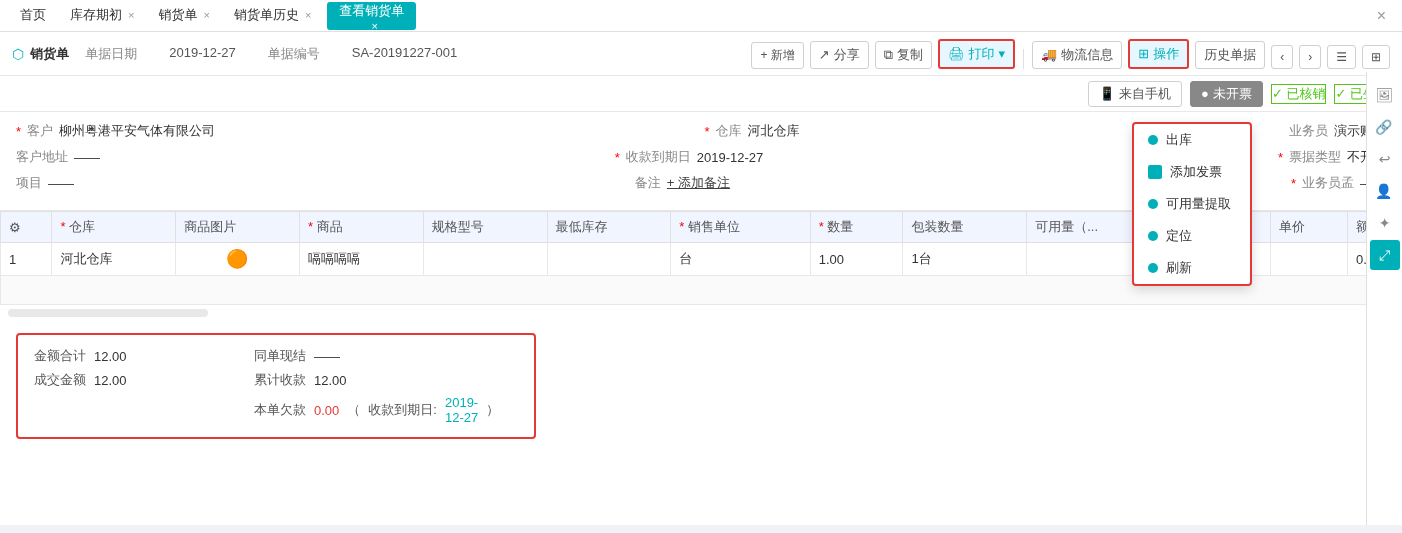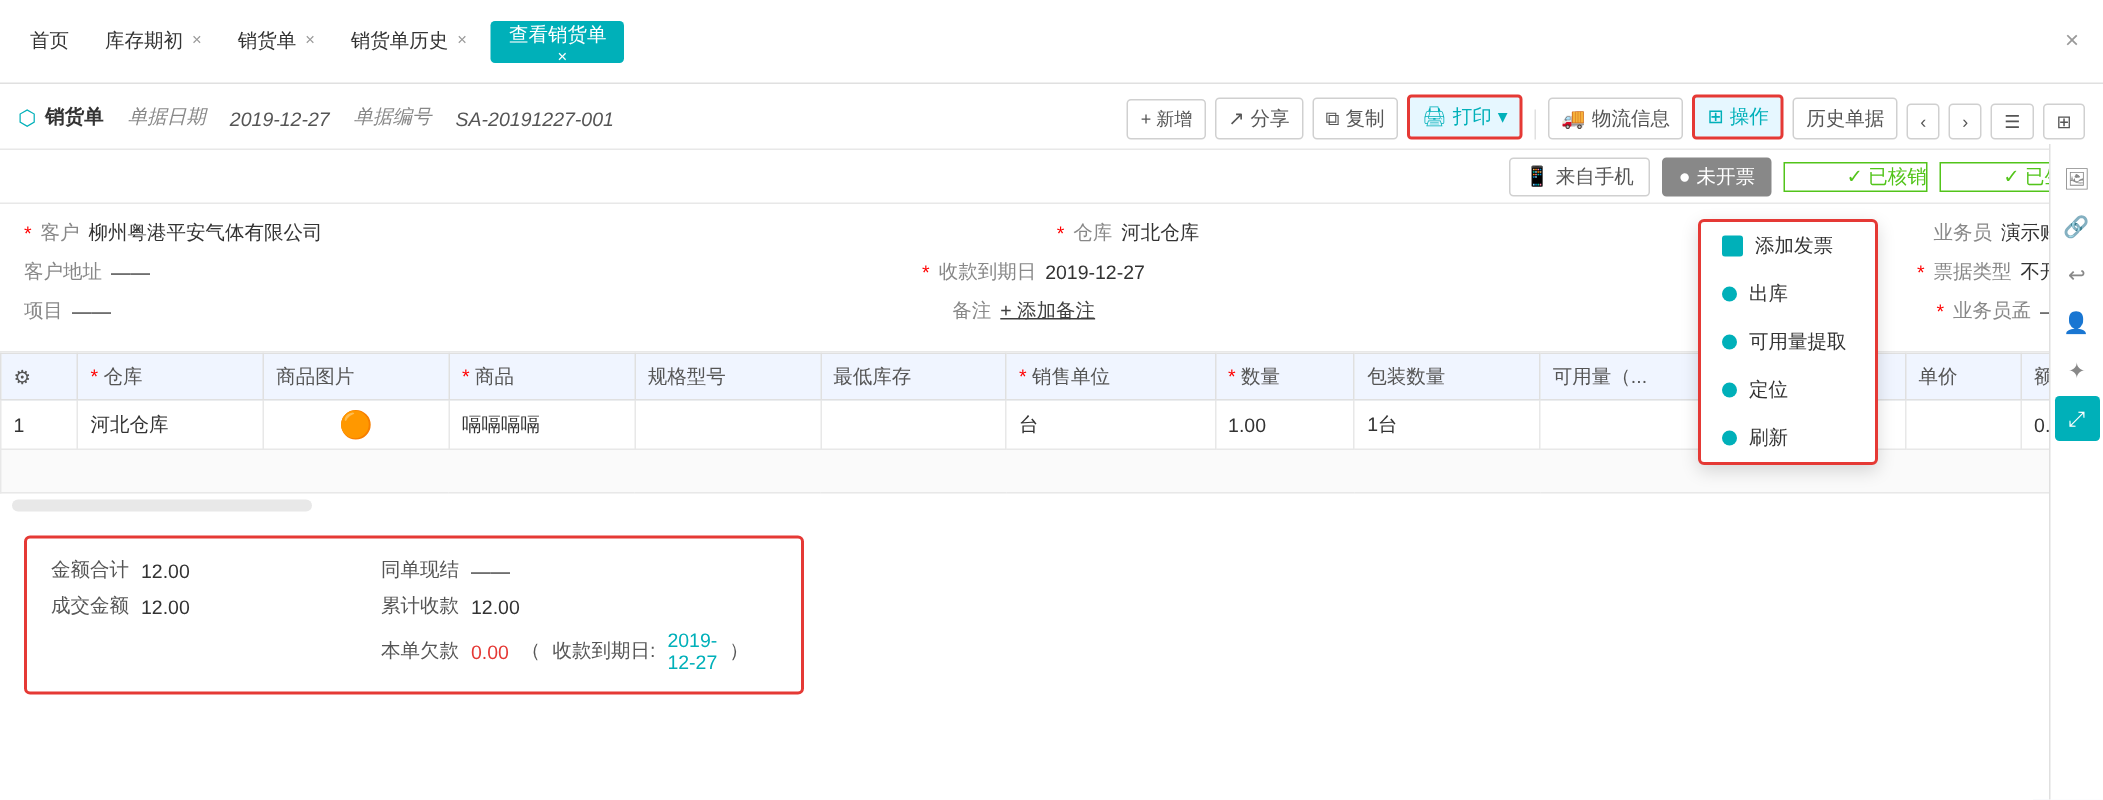--- a/index.html
+++ b/index.html
@@ -1,21 +1,21 @@
 <!DOCTYPE html>
 <html><head>
   <meta charset="utf-8">
   <style>
     * { box-sizing: border-box; margin: 0; padding: 0; font-family: 'Microsoft YaHei', '微软雅黑', sans-serif; font-size: 13px; }
     body { background: #f0f2f5; width: 1402px; height: 533px; overflow: hidden; }
 
     
     .tab-bar {
       display: flex; align-items: center; background: #fff; border-bottom: 1px solid #e0e0e0;
-      height: 56px; padding: 0 8px; position: relative;
+      height: 32px; padding: 0 8px; position: relative;
     }
     .tab {
       display: flex; align-items: center; padding: 0 12px; height: 40px; cursor: pointer;
       color: #333; border-bottom: 2px solid transparent; font-size: 13px; white-space: nowrap;
     }
     .tab .close-icon { margin-left: 6px; color: #999; font-size: 11px; }
     .tab-active-green {
       background: #00b0b9; color: #fff; border-radius: 3px; padding: 0 12px; height: 28px;
       display: flex; align-items: center; margin: 0 4px; cursor: pointer; white-space: nowrap; flex-direction: column;
     }
@@ -25,21 +25,21 @@
     
     .main { background: #fff; margin: 0; padding: 0; height: calc(533px - 40px); overflow: hidden; }
 
     
     .doc-header {
       display: flex; align-items: center; padding: 6px 12px; border-bottom: 1px solid #e8e8e8;
       background: #fff; height: 44px;
     }
     .doc-icon { color: #00b0b9; margin-right: 6px; font-size: 14px; }
     .doc-title { font-weight: bold; color: #333; margin-right: 16px; }
-    .doc-meta { display: flex; align-items: flex-end; gap: 16px; color: #555; font-style: italic; }
+    .doc-meta { display: flex; align-items: flex-start; gap: 32px; color: #555; }
     .doc-meta span { font-size: 13px; }
     .doc-meta .label { color: #888; }
     .toolbar-right { margin-left: auto; display: flex; align-items: flex-end; gap: 6px; }
     .btn-toolbar {
       display: flex; align-items: center; gap: 4px; padding: 4px 8px; border: 1px solid #d0d0d0;
       border-radius: 3px; cursor: pointer; color: #555; background: #fff; font-size: 12px;
       white-space: nowrap;
     }
     .btn-toolbar-active {
       background: #e6f7ff; border-color: #00b0b9; color: #00b0b9;
@@ -49,21 +49,21 @@
     
     .action-row {
       display: flex; align-items: center; padding: 6px 12px; border-bottom: 1px solid #e8e8e8;
       background: #fff; height: 36px; gap: 8px;
     }
     .btn-action {
       display: flex; align-items: center; gap: 4px; padding: 3px 10px; border: 1px solid #d0d0d0;
       border-radius: 3px; cursor: pointer; color: #555; background: #fff; font-size: 12px;
     }
     .btn-action-gray { background: #888; color: #fff; border-color: #888; }
-    .btn-check { background: #fff; border: 1px solid #52c41a; color: #52c41a; padding-left: 41px; }
+    .btn-check { background: #fff; border: 1px solid #52c41a; color: #52c41a; }
 
     
     .form-section {
       padding: 10px 16px; background: #fff;
     }
     .form-row { display: flex; align-items: center; margin-bottom: 8px; gap: 20px; }
     .field-group { display: flex; align-items: center; gap: 6px; }
     .field-label { color: #888; white-space: nowrap; }
     .field-required { color: red; }
     .field-value { color: #333; }
@@ -342,26 +342,26 @@
             <span class="payment-label">收款到期日:</span>
             <span style="color:#00b0b9;">2019-12-27</span>
             <span style="color:#555;">）</span>
           </div>
         </div>
       </div>
     </div>
 
     <div class="dropdown-menu">
       <div class="dropdown-item">
+        <span class="dropdown-icon-circle"></span>
+        <span>出库</span>
+      </div>
+      <div class="dropdown-item">
         <span class="dropdown-icon-sq"></span>
         <span>添加发票</span>
-      </div>
-      <div class="dropdown-item">
-        <span class="dropdown-icon-circle"></span>
-        <span>出库</span>
       </div>
       <div class="dropdown-item">
         <span class="dropdown-icon-circle2"></span>
         <span>可用量提取</span>
       </div>
       <div class="dropdown-item">
         <span class="dropdown-icon-circle2"></span>
         <span>定位</span>
       </div>
       <div class="dropdown-item">

